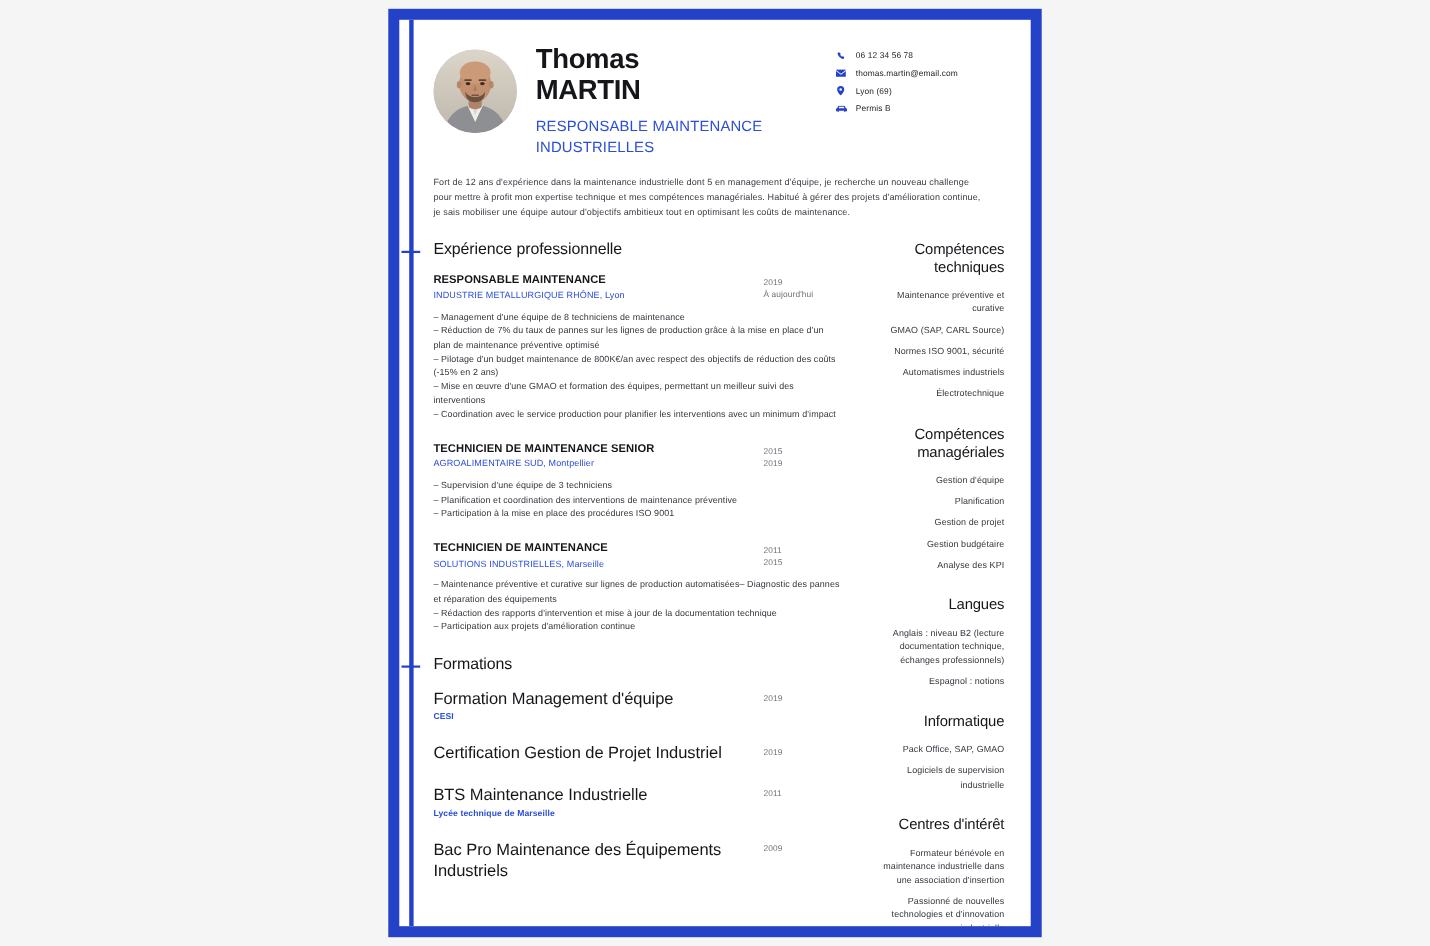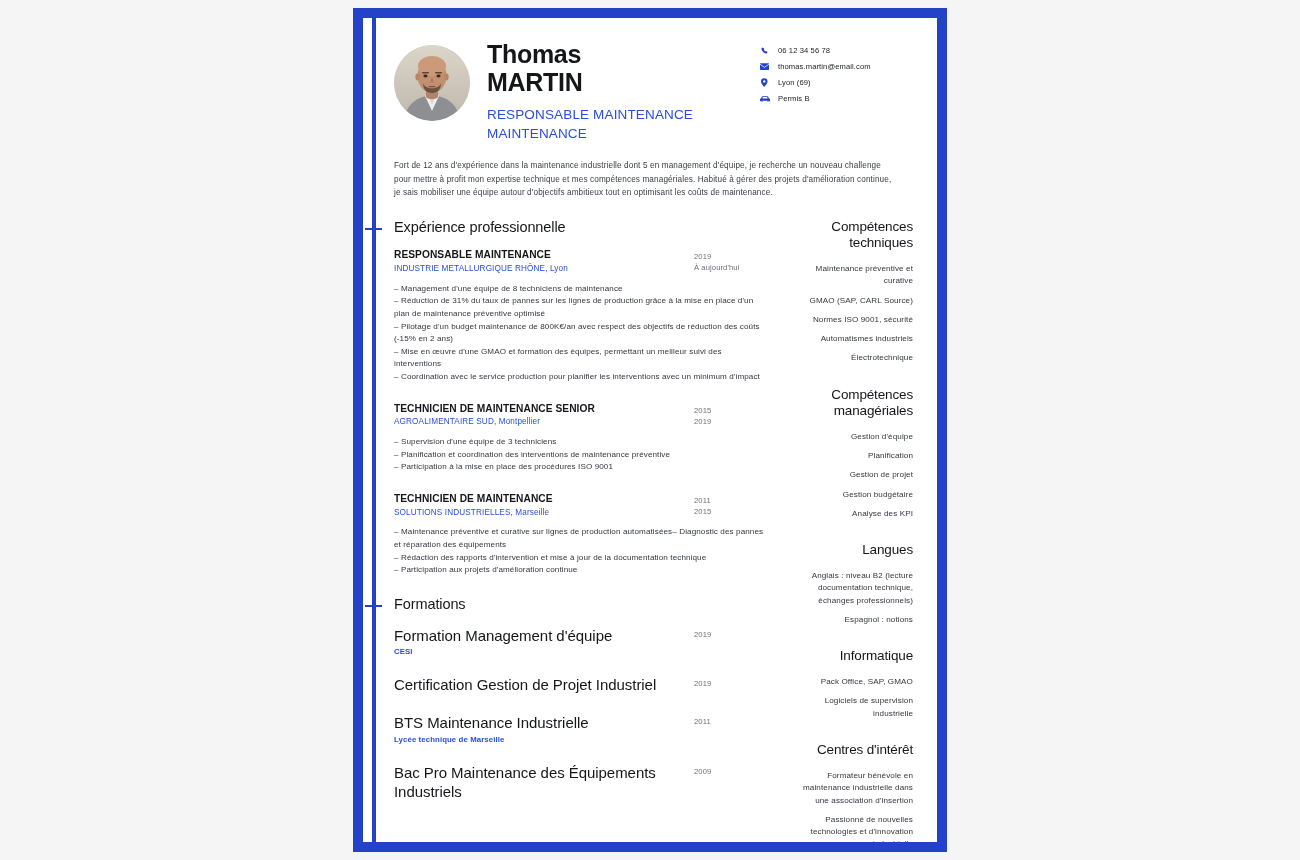--- a/index.html
+++ b/index.html
@@ -296,21 +296,21 @@
             </svg>
           </div>
 
           <div class="header-main">
             <div class="name">
               <span class="ln">Thomas</span>
               <span class="ln">MARTIN</span>
             </div>
             <div class="job-title">
               <div>RESPONSABLE MAINTENANCE</div>
-              <div>MAINTENANCE</div>
+              <div>INDUSTRIELLES</div>
             </div>
           </div>
 
           <div class="contact">
 
             <div class="contact-row">
               <span class="ci">
                 <svg width="8" height="8" viewBox="0 0 16 16" fill="currentColor">
                   <path d="M3.6 1.3a1.2 1.2 0 0 0-1.5.2L1.3 2.4c-.5.5-.6 1.2-.4 1.9a14 14 0 0 0 3.3 5.5 14 14 0 0 0 5.5 3.3c.7.2 1.4.1 1.9-.4l.9-.8a1.2 1.2 0 0 0 .2-1.5l-1-1.6a1.2 1.2 0 0 0-1.4-.5l-1.3.4a.9.9 0 0 1-.9-.2L6 6a.9.9 0 0 1-.2-.9l.4-1.3A1.2 1.2 0 0 0 5.7 2.4z"></path>
                 </svg>
@@ -369,21 +369,21 @@
                     <div class="entry-role">RESPONSABLE MAINTENANCE</div>
                     <div class="entry-org">INDUSTRIE METALLURGIQUE RHÔNE, Lyon</div>
                   </div>
                   <div class="entry-dates">
                     <div>2019</div>
                     <div>À aujourd'hui</div>
                   </div>
                 </div>
                 <div class="entry-bullets">
                     <div>– Management d'une équipe de 8 techniciens de maintenance</div>
-                    <div>– Réduction de 31% du taux de pannes sur les lignes de production grâce à la mise en place d'un plan de maintenance préventive optimisé</div>
+                    <div>– Réduction de 7% du taux de pannes sur les lignes de production grâce à la mise en place d'un plan de maintenance préventive optimisé</div>
                     <div>– Pilotage d'un budget maintenance de 800K€/an avec respect des objectifs de réduction des coûts (-15% en 2 ans)</div>
                     <div>– Mise en œuvre d'une GMAO et formation des équipes, permettant un meilleur suivi des interventions</div>
                     <div>– Coordination avec le service production pour planifier les interventions avec un minimum d'impact</div>
                   </div>
               </div>
 
               <div class="entry">
                 <div class="entry-top">
                   <div class="entry-left">
                     <div class="entry-role">TECHNICIEN DE MAINTENANCE SENIOR</div>

